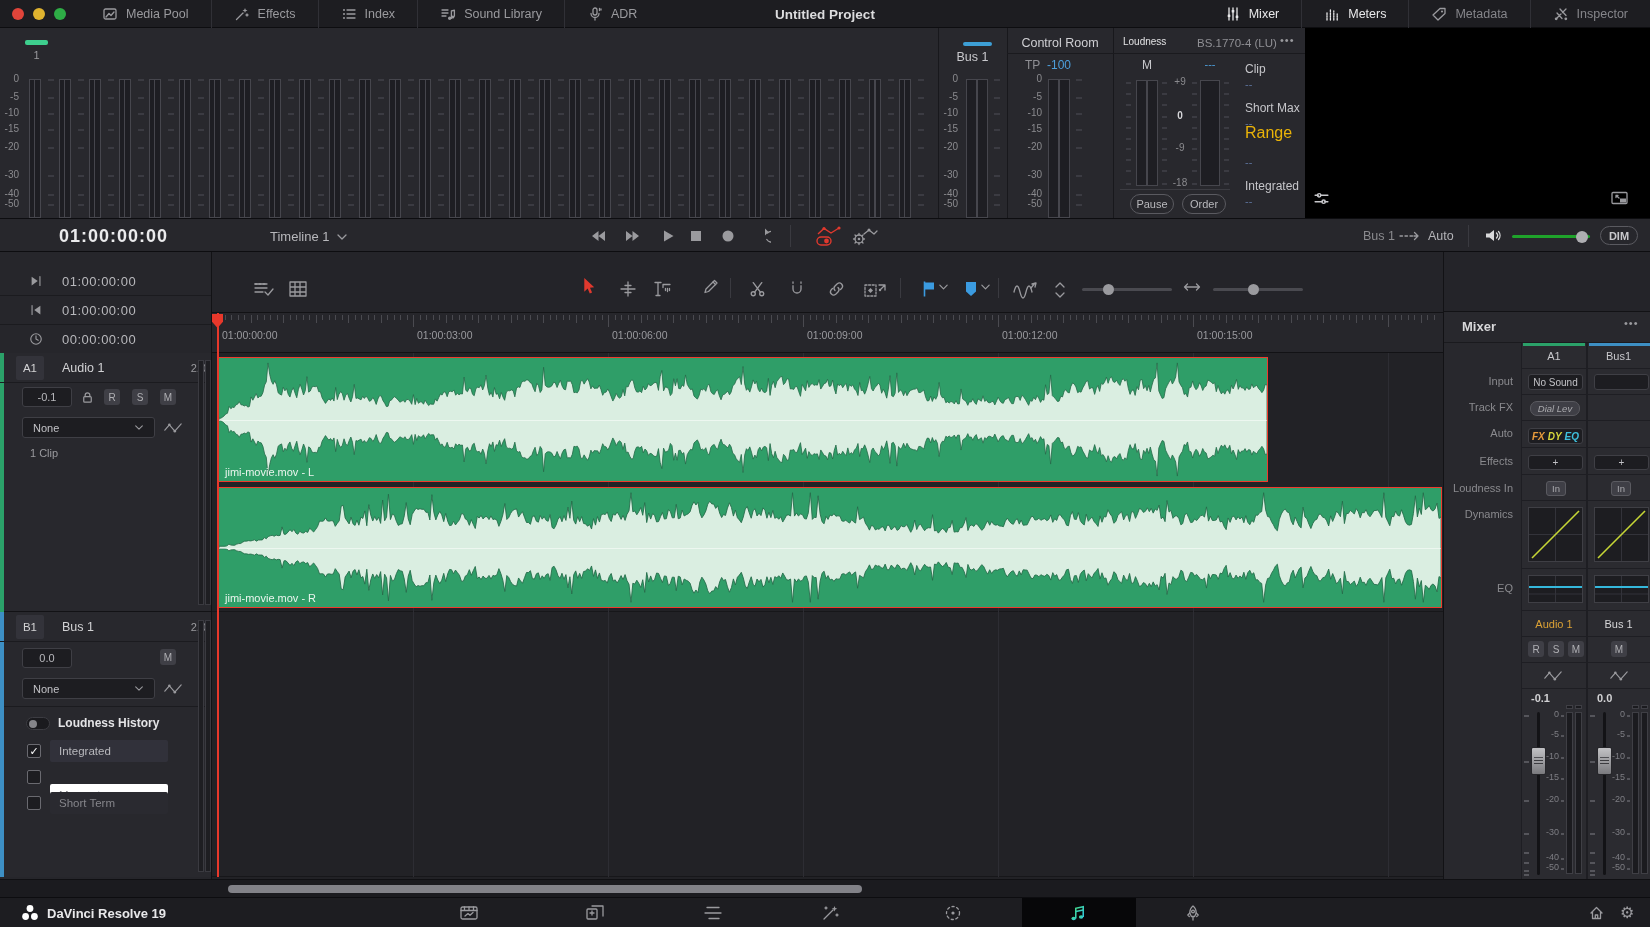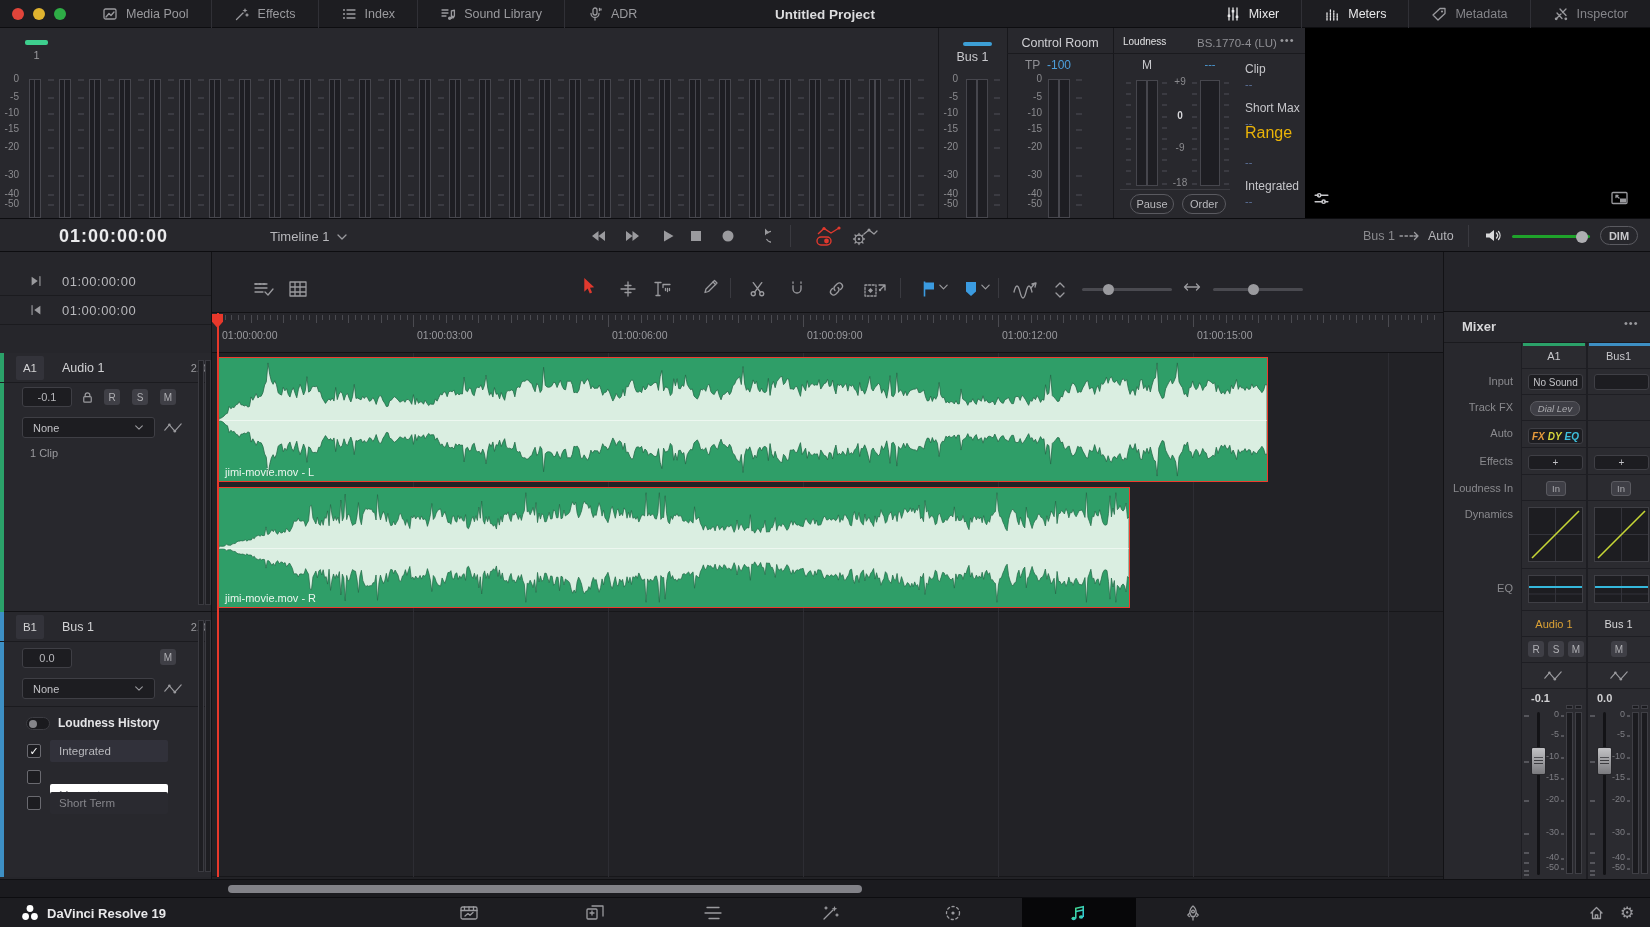--- a/index.html
+++ b/index.html
@@ -641,20 +641,27 @@
         </svg>
       <span class="tcval">01:00:00:00</span>
     </div>
     <div class="tcrow" style="top:44px">
       <svg class="abs" style="left:29px" width="14" height="14" viewBox="0 0 16 16">
           <path class="icf" d="M13 3L6 8l7 5z"></path>
           <path class="ic" stroke-width="2" d="M3.5 3v10"></path>
         </svg>
       <span class="tcval">01:00:00:00</span>
     </div>
+    <div class="tcrow" style="top:73px">
+      <svg class="abs" style="left:29px" width="14" height="14" viewBox="0 0 16 16">
+          <circle class="ic" cx="8" cy="8" r="6"></circle>
+          <path class="ic" d="M8 4.5V8l2.5 1.5"></path>
+        </svg>
+      <span class="tcval">00:00:00:00</span>
+    </div>
 
     <div class="abs" id="hdr-a1" style="left:0;top:101px;width:212px;height:259px;background:#28282d;border-bottom:1px solid #121215">
       <div class="abs" id="strip-a1" style="left: 0px; top: 0px; width: 4px; height: 259px; background: rgb(43, 161, 105);"></div>
       <div class="abs" style="left:0;top:0;width:212px;height:30px;border-bottom:1px solid #1b1b1f">
         <div class="hdrbox" style="left:16px;top:3px;width:28px;height:24px">A1</div>
         <div class="abs nw" style="left:62px;top:8px;font-size:12.5px;color:#d2d2d4">Audio 1</div>
         <div class="abs" style="left:160px;top:9px;width:46px;text-align:right;font-size:11px;color:#9a9a9e">2.0</div>
       </div>
       <div class="valbox" style="left:22px;top:34px;width:50px;height:20px">-0.1</div>
       <svg class="abs" style="left:80px;top:37px" width="15" height="15" viewBox="0 0 16 16">
@@ -1002,21 +1009,21 @@
         <div style="position: absolute; left: 1176px; top: 101px; width: 1px; height: 524px; background: rgb(45, 45, 51);"></div>
       </div>
 
     <div class="clip" id="clip-l" style="left: 6px; top: 105px; width: 1050px; height: 125px; background: rgb(47, 158, 104); border-color: rgb(238, 59, 44);">
       <svg id="wave-l" preserveAspectRatio="none" viewBox="0 0 1050 120" width="100%" height="100%">
           <polygon points="0.0,58.8 1.7,58.8 3.4,57.8 5.1,56.5 6.8,54.6 8.5,53.9 10.2,47.2 11.9,49.5 13.5,48.0 15.2,48.3 16.9,45.7 18.6,45.1 20.3,42.6 22.0,45.6 23.7,45.9 25.4,46.8 27.1,45.9 28.8,47.9 30.5,47.3 32.2,38.0 33.9,41.2 35.6,38.0 37.3,34.7 39.0,39.0 40.6,37.6 42.3,37.2 44.0,33.8 45.7,26.4 47.4,23.2 49.1,4.8 50.8,16.1 52.5,22.7 54.2,25.7 55.9,22.2 57.6,26.1 59.3,34.0 61.0,35.3 62.7,36.2 64.4,28.5 66.0,32.0 67.7,29.9 69.4,35.6 71.1,38.1 72.8,32.0 74.5,29.0 76.2,34.2 77.9,38.8 79.6,30.5 81.3,25.6 83.0,30.4 84.7,36.1 86.4,32.0 88.1,18.2 89.8,33.3 91.5,32.2 93.1,28.3 94.8,27.7 96.5,28.0 98.2,27.4 99.9,32.9 101.6,32.9 103.3,38.8 105.0,41.6 106.7,44.3 108.4,41.9 110.1,39.9 111.8,41.4 113.5,39.0 115.2,42.0 116.9,28.7 118.5,40.6 120.2,35.4 121.9,32.7 123.6,34.9 125.3,41.2 127.0,36.2 128.7,34.5 130.4,39.2 132.1,42.9 133.8,37.7 135.5,25.7 137.2,39.4 138.9,39.0 140.6,40.0 142.3,40.8 144.0,37.3 145.6,39.5 147.3,37.3 149.0,39.1 150.7,42.3 152.4,41.4 154.1,38.6 155.8,41.0 157.5,45.3 159.2,39.9 160.9,36.7 162.6,37.1 164.3,41.6 166.0,44.1 167.7,47.4 169.4,47.1 171.0,41.7 172.7,41.1 174.4,38.9 176.1,37.7 177.8,39.4 179.5,40.9 181.2,43.1 182.9,42.3 184.6,41.3 186.3,43.2 188.0,40.4 189.7,40.6 191.4,42.0 193.1,45.2 194.8,35.7 196.5,45.5 198.1,39.5 199.8,44.2 201.5,42.8 203.2,42.9 204.9,45.1 206.6,41.2 208.3,44.0 210.0,46.4 211.7,44.9 213.4,45.1 215.1,45.1 216.8,39.9 218.5,42.1 220.2,38.5 221.9,35.0 223.5,36.2 225.2,33.0 226.9,33.4 228.6,37.8 230.3,32.8 232.0,32.4 233.7,33.0 235.4,31.2 237.1,36.3 238.8,34.4 240.5,35.9 242.2,34.8 243.9,35.1 245.6,18.6 247.3,31.6 249.0,32.9 250.6,29.3 252.3,29.8 254.0,35.4 255.7,36.8 257.4,29.8 259.1,28.5 260.8,28.9 262.5,26.1 264.2,31.2 265.9,26.9 267.6,16.7 269.3,29.5 271.0,36.4 272.7,33.5 274.4,38.1 276.0,28.8 277.7,35.4 279.4,34.8 281.1,39.8 282.8,33.6 284.5,38.0 286.2,41.3 287.9,33.2 289.6,31.8 291.3,32.0 293.0,31.1 294.7,31.9 296.4,37.9 298.1,29.4 299.8,28.1 301.5,28.7 303.1,23.8 304.8,22.6 306.5,22.7 308.2,21.4 309.9,21.5 311.6,23.9 313.3,24.8 315.0,29.6 316.7,32.9 318.4,24.7 320.1,27.0 321.8,33.7 323.5,31.2 325.2,9.0 326.9,26.6 328.5,28.2 330.2,28.6 331.9,28.2 333.6,27.0 335.3,23.6 337.0,24.3 338.7,28.8 340.4,24.8 342.1,21.7 343.8,27.4 345.5,30.4 347.2,31.0 348.9,22.5 350.6,22.8 352.3,22.4 354.0,26.0 355.6,33.8 357.3,33.5 359.0,34.0 360.7,31.2 362.4,22.5 364.1,21.8 365.8,25.5 367.5,22.7 369.2,20.2 370.9,23.3 372.6,30.1 374.3,27.2 376.0,29.7 377.7,29.4 379.4,29.4 381.0,26.4 382.7,30.7 384.4,36.4 386.1,33.6 387.8,33.3 389.5,30.2 391.2,33.2 392.9,37.8 394.6,42.0 396.3,39.0 398.0,34.5 399.7,37.8 401.4,39.2 403.1,37.6 404.8,30.8 406.5,37.0 408.1,27.6 409.8,28.3 411.5,24.2 413.2,21.5 414.9,21.8 416.6,29.1 418.3,33.0 420.0,33.3 421.7,32.1 423.4,33.8 425.1,27.5 426.8,31.2 428.5,29.4 430.2,25.0 431.9,27.0 433.5,26.6 435.2,24.8 436.9,23.8 438.6,24.3 440.3,31.6 442.0,18.2 443.7,12.1 445.4,32.1 447.1,28.2 448.8,28.7 450.5,30.1 452.2,36.7 453.9,34.5 455.6,20.2 457.3,27.2 459.0,20.2 460.6,29.8 462.3,30.0 464.0,26.3 465.7,27.7 467.4,16.5 469.1,25.7 470.8,28.6 472.5,30.9 474.2,30.2 475.9,37.0 477.6,38.8 479.3,40.1 481.0,36.7 482.7,30.3 484.4,31.2 486.0,29.8 487.7,32.5 489.4,27.1 491.1,25.5 492.8,32.8 494.5,34.9 496.2,35.6 497.9,32.2 499.6,31.0 501.3,36.8 503.0,40.8 504.7,35.9 506.4,35.4 508.1,33.8 509.8,32.4 511.5,35.9 513.1,33.3 514.8,27.0 516.5,25.6 518.2,21.7 519.9,19.7 521.6,18.3 523.3,25.9 525.0,8.3 526.7,25.3 528.4,31.5 530.1,29.7 531.8,33.3 533.5,28.1 535.2,21.4 536.9,25.3 538.5,22.7 540.2,30.5 541.9,33.0 543.6,29.4 545.3,33.0 547.0,33.8 548.7,32.4 550.4,19.9 552.1,36.5 553.8,26.6 555.5,22.7 557.2,29.0 558.9,23.0 560.6,20.8 562.3,18.5 564.0,17.9 565.6,26.0 567.3,24.2 569.0,20.2 570.7,20.6 572.4,30.2 574.1,30.0 575.8,30.7 577.5,27.9 579.2,27.9 580.9,32.9 582.6,37.4 584.3,25.8 586.0,28.8 587.7,32.0 589.4,22.1 591.0,28.7 592.7,25.9 594.4,24.9 596.1,26.7 597.8,26.1 599.5,26.5 601.2,21.1 602.9,30.3 604.6,27.7 606.3,25.0 608.0,24.4 609.7,20.7 611.4,27.7 613.1,27.2 614.8,21.5 616.5,30.1 618.1,35.1 619.8,25.3 621.5,27.1 623.2,25.4 624.9,29.0 626.6,26.6 628.3,24.7 630.0,32.3 631.7,25.9 633.4,27.7 635.1,26.2 636.8,30.5 638.5,31.9 640.2,36.6 641.9,23.8 643.5,31.8 645.2,31.4 646.9,35.3 648.6,31.2 650.3,25.2 652.0,17.9 653.7,29.9 655.4,32.2 657.1,28.8 658.8,27.3 660.5,24.5 662.2,26.3 663.9,34.4 665.6,30.5 667.3,33.8 669.0,39.2 670.6,30.5 672.3,17.2 674.0,36.9 675.7,37.7 677.4,34.4 679.1,14.5 680.8,33.6 682.5,31.1 684.2,32.5 685.9,36.8 687.6,32.4 689.3,36.8 691.0,33.8 692.7,31.6 694.4,31.0 696.0,30.4 697.7,30.3 699.4,29.1 701.1,33.7 702.8,33.7 704.5,32.5 706.2,31.2 707.9,37.9 709.6,41.9 711.3,41.6 713.0,37.1 714.7,42.4 716.4,38.0 718.1,40.3 719.8,36.8 721.5,23.8 723.1,35.9 724.8,38.8 726.5,38.5 728.2,43.6 729.9,42.6 731.6,43.9 733.3,42.4 735.0,43.0 736.7,44.8 738.4,41.5 740.1,44.8 741.8,44.7 743.5,30.2 745.2,40.1 746.9,41.3 748.5,42.4 750.2,46.2 751.9,42.6 753.6,43.0 755.3,39.7 757.0,43.5 758.7,45.3 760.4,39.9 762.1,41.0 763.8,42.2 765.5,36.9 767.2,42.4 768.9,40.9 770.6,43.4 772.3,43.7 774.0,42.8 775.6,42.1 777.3,45.8 779.0,41.9 780.7,38.2 782.4,41.6 784.1,43.7 785.8,44.2 787.5,40.5 789.2,40.0 790.9,38.3 792.6,42.0 794.3,44.6 796.0,44.5 797.7,38.0 799.4,37.5 801.0,37.6 802.7,41.4 804.4,36.4 806.1,37.7 807.8,40.2 809.5,43.2 811.2,46.2 812.9,41.3 814.6,42.3 816.3,38.3 818.0,40.7 819.7,36.6 821.4,39.4 823.1,43.3 824.8,40.4 826.5,41.2 828.1,26.1 829.8,35.7 831.5,34.5 833.2,16.5 834.9,36.7 836.6,38.4 838.3,39.9 840.0,42.4 841.7,42.1 843.4,37.3 845.1,38.0 846.8,32.2 848.5,30.9 850.2,33.5 851.9,34.1 853.5,27.7 855.2,24.3 856.9,25.4 858.6,28.2 860.3,33.8 862.0,32.8 863.7,33.3 865.4,29.2 867.1,26.3 868.8,22.9 870.5,22.2 872.2,30.3 873.9,29.0 875.6,29.2 877.3,35.5 879.0,29.7 880.6,26.7 882.3,32.6 884.0,24.5 885.7,25.8 887.4,23.1 889.1,18.7 890.8,24.7 892.5,19.8 894.2,18.3 895.9,23.1 897.6,23.8 899.3,21.6 901.0,24.9 902.7,26.8 904.4,21.8 906.0,20.1 907.7,22.7 909.4,21.0 911.1,29.8 912.8,35.5 914.5,31.6 916.2,31.1 917.9,36.5 919.6,27.9 921.3,31.0 923.0,21.6 924.7,20.9 926.4,29.9 928.1,26.9 929.8,31.9 931.5,26.8 933.1,33.2 934.8,26.4 936.5,20.7 938.2,19.4 939.9,4.8 941.6,32.1 943.3,36.0 945.0,39.5 946.7,38.7 948.4,30.1 950.1,26.7 951.8,23.5 953.5,20.8 955.2,25.4 956.9,22.5 958.5,18.5 960.2,4.8 961.9,23.4 963.6,26.5 965.3,29.0 967.0,35.6 968.7,34.6 970.4,38.1 972.1,28.9 973.8,28.5 975.5,22.4 977.2,28.0 978.9,30.9 980.6,29.0 982.3,24.1 984.0,27.1 985.6,31.7 987.3,28.3 989.0,27.4 990.7,21.5 992.4,22.4 994.1,23.5 995.8,25.2 997.5,24.0 999.2,32.9 1000.9,26.8 1002.6,31.6 1004.3,35.0 1006.0,32.7 1007.7,35.3 1009.4,31.7 1011.0,31.1 1012.7,34.8 1014.4,26.6 1016.1,30.2 1017.8,26.1 1019.5,20.9 1021.2,30.6 1022.9,26.8 1024.6,29.3 1026.3,29.1 1028.0,31.6 1029.7,28.2 1031.4,30.6 1033.1,30.3 1034.8,25.3 1036.5,29.1 1038.1,27.5 1039.8,26.6 1041.5,29.8 1043.2,31.5 1044.9,33.8 1046.6,31.5 1048.3,25.8 1050.0,26.4 1050.0,93.6 1048.3,94.2 1046.6,88.5 1044.9,86.2 1043.2,88.5 1041.5,90.2 1039.8,93.4 1038.1,92.5 1036.5,90.9 1034.8,94.7 1033.1,89.7 1031.4,89.4 1029.7,91.8 1028.0,88.4 1026.3,90.9 1024.6,90.7 1022.9,93.2 1021.2,89.4 1019.5,99.1 1017.8,93.9 1016.1,89.8 1014.4,93.4 1012.7,85.2 1011.0,88.9 1009.4,88.3 1007.7,84.7 1006.0,87.3 1004.3,85.0 1002.6,88.4 1000.9,93.2 999.2,87.1 997.5,96.0 995.8,94.8 994.1,96.5 992.4,97.6 990.7,98.5 989.0,92.6 987.3,91.7 985.6,88.3 984.0,92.9 982.3,95.9 980.6,91.0 978.9,89.1 977.2,92.0 975.5,97.6 973.8,91.5 972.1,91.1 970.4,81.9 968.7,85.4 967.0,84.4 965.3,91.0 963.6,93.5 961.9,96.6 960.2,115.2 958.5,101.5 956.9,97.5 955.2,94.6 953.5,99.2 951.8,96.5 950.1,93.3 948.4,89.9 946.7,81.3 945.0,80.5 943.3,84.0 941.6,87.9 939.9,115.2 938.2,100.6 936.5,99.3 934.8,93.6 933.1,86.8 931.5,93.2 929.8,88.1 928.1,93.1 926.4,90.1 924.7,99.1 923.0,98.4 921.3,89.0 919.6,92.1 917.9,83.5 916.2,88.9 914.5,88.4 912.8,84.5 911.1,90.2 909.4,99.0 907.7,97.3 906.0,99.9 904.4,98.2 902.7,93.2 901.0,95.1 899.3,98.4 897.6,96.2 895.9,96.9 894.2,101.7 892.5,100.2 890.8,95.3 889.1,101.3 887.4,96.9 885.7,94.2 884.0,95.5 882.3,87.4 880.6,93.3 879.0,90.3 877.3,84.5 875.6,90.8 873.9,91.0 872.2,89.7 870.5,97.8 868.8,97.1 867.1,93.7 865.4,90.8 863.7,86.7 862.0,87.2 860.3,86.2 858.6,91.8 856.9,94.6 855.2,95.7 853.5,92.3 851.9,85.9 850.2,86.5 848.5,89.1 846.8,87.8 845.1,82.0 843.4,82.7 841.7,77.9 840.0,77.6 838.3,80.1 836.6,81.6 834.9,83.3 833.2,103.5 831.5,85.5 829.8,84.3 828.1,93.9 826.5,78.8 824.8,79.6 823.1,76.7 821.4,80.6 819.7,83.4 818.0,79.3 816.3,81.7 814.6,77.7 812.9,78.7 811.2,73.8 809.5,76.8 807.8,79.8 806.1,82.3 804.4,83.6 802.7,78.6 801.0,82.4 799.4,82.5 797.7,82.0 796.0,75.5 794.3,75.4 792.6,78.0 790.9,81.7 789.2,80.0 787.5,79.5 785.8,75.8 784.1,76.3 782.4,78.4 780.7,81.8 779.0,78.1 777.3,74.2 775.6,77.9 774.0,77.2 772.3,76.3 770.6,76.6 768.9,79.1 767.2,77.6 765.5,83.1 763.8,77.8 762.1,79.0 760.4,80.1 758.7,74.7 757.0,76.5 755.3,80.3 753.6,77.0 751.9,77.4 750.2,73.8 748.5,77.6 746.9,78.7 745.2,79.9 743.5,89.8 741.8,75.3 740.1,75.2 738.4,78.5 736.7,75.2 735.0,77.0 733.3,77.6 731.6,76.1 729.9,77.4 728.2,76.4 726.5,81.5 724.8,81.2 723.1,84.1 721.5,96.2 719.8,83.2 718.1,79.7 716.4,82.0 714.7,77.6 713.0,82.9 711.3,78.4 709.6,78.1 707.9,82.1 706.2,88.8 704.5,87.5 702.8,86.3 701.1,86.3 699.4,90.9 697.7,89.7 696.0,89.6 694.4,89.0 692.7,88.4 691.0,86.2 689.3,83.2 687.6,87.6 685.9,83.2 684.2,87.5 682.5,88.9 680.8,86.4 679.1,105.5 677.4,85.6 675.7,82.3 674.0,83.1 672.3,102.8 670.6,89.5 669.0,80.8 667.3,86.2 665.6,89.5 663.9,85.6 662.2,93.7 660.5,95.5 658.8,92.7 657.1,91.2 655.4,87.8 653.7,90.1 652.0,102.1 650.3,94.8 648.6,88.8 646.9,84.7 645.2,88.6 643.5,88.2 641.9,96.2 640.2,83.4 638.5,88.1 636.8,89.5 635.1,93.8 633.4,92.3 631.7,94.1 630.0,87.7 628.3,95.3 626.6,93.4 624.9,91.0 623.2,94.6 621.5,92.9 619.8,94.7 618.1,84.9 616.5,89.9 614.8,98.5 613.1,92.8 611.4,92.3 609.7,99.3 608.0,95.6 606.3,95.0 604.6,92.3 602.9,89.7 601.2,98.9 599.5,93.5 597.8,93.9 596.1,93.3 594.4,95.1 592.7,94.1 591.0,91.3 589.4,97.9 587.7,88.0 586.0,91.2 584.3,94.2 582.6,82.6 580.9,87.1 579.2,92.1 577.5,92.1 575.8,89.3 574.1,90.0 572.4,89.8 570.7,99.4 569.0,99.8 567.3,95.8 565.6,94.0 564.0,102.1 562.3,101.5 560.6,99.2 558.9,97.0 557.2,91.0 555.5,97.3 553.8,93.4 552.1,83.5 550.4,100.1 548.7,87.6 547.0,86.2 545.3,87.0 543.6,90.6 541.9,87.0 540.2,89.5 538.5,97.3 536.9,94.7 535.2,98.6 533.5,91.9 531.8,86.7 530.1,90.3 528.4,88.5 526.7,94.7 525.0,111.7 523.3,94.1 521.6,101.7 519.9,100.3 518.2,98.3 516.5,94.4 514.8,93.0 513.1,86.7 511.5,84.1 509.8,87.6 508.1,86.2 506.4,84.6 504.7,84.1 503.0,79.2 501.3,83.2 499.6,89.0 497.9,87.8 496.2,84.4 494.5,85.1 492.8,87.2 491.1,94.5 489.4,92.9 487.7,87.5 486.0,90.2 484.4,88.8 482.7,89.7 481.0,83.3 479.3,79.9 477.6,81.2 475.9,83.0 474.2,89.8 472.5,89.1 470.8,91.4 469.1,94.3 467.4,103.5 465.7,92.3 464.0,93.7 462.3,90.0 460.6,90.2 459.0,99.8 457.3,92.8 455.6,99.8 453.9,85.5 452.2,83.3 450.5,89.9 448.8,91.3 447.1,91.8 445.4,87.9 443.7,107.9 442.0,101.8 440.3,88.4 438.6,95.7 436.9,96.2 435.2,95.2 433.5,93.4 431.9,93.0 430.2,95.0 428.5,90.6 426.8,88.8 425.1,92.5 423.4,86.2 421.7,87.9 420.0,86.7 418.3,87.0 416.6,90.9 414.9,98.2 413.2,98.5 411.5,95.8 409.8,91.7 408.1,92.4 406.5,83.0 404.8,89.2 403.1,82.4 401.4,80.8 399.7,82.2 398.0,85.5 396.3,81.0 394.6,78.0 392.9,82.2 391.2,86.8 389.5,89.8 387.8,86.7 386.1,86.4 384.4,83.6 382.7,89.3 381.0,93.6 379.4,90.6 377.7,90.6 376.0,90.3 374.3,92.8 372.6,89.9 370.9,96.7 369.2,99.8 367.5,97.3 365.8,94.5 364.1,98.2 362.4,97.5 360.7,88.8 359.0,86.0 357.3,86.5 355.6,86.2 354.0,94.0 352.3,97.6 350.6,97.2 348.9,97.5 347.2,89.0 345.5,89.6 343.8,92.6 342.1,98.3 340.4,95.2 338.7,91.2 337.0,95.7 335.3,96.4 333.6,93.0 331.9,91.8 330.2,91.4 328.5,91.8 326.9,93.4 325.2,111.0 323.5,88.8 321.8,86.3 320.1,93.0 318.4,95.3 316.7,87.1 315.0,90.4 313.3,95.2 311.6,96.1 309.9,98.5 308.2,98.6 306.5,97.3 304.8,97.4 303.1,96.2 301.5,91.3 299.8,91.9 298.1,90.6 296.4,82.1 294.7,88.1 293.0,88.9 291.3,88.0 289.6,88.2 287.9,86.8 286.2,78.7 284.5,82.0 282.8,86.4 281.1,80.2 279.4,85.2 277.7,84.6 276.0,91.2 274.4,81.9 272.7,86.5 271.0,83.6 269.3,90.5 267.6,103.3 265.9,93.1 264.2,88.8 262.5,93.9 260.8,91.1 259.1,91.5 257.4,90.2 255.7,83.2 254.0,84.6 252.3,90.2 250.6,90.7 249.0,87.1 247.3,88.4 245.6,101.4 243.9,84.9 242.2,85.2 240.5,84.1 238.8,85.6 237.1,83.7 235.4,88.8 233.7,87.0 232.0,87.6 230.3,87.2 228.6,82.2 226.9,86.6 225.2,87.0 223.5,83.8 221.9,85.0 220.2,81.5 218.5,77.9 216.8,80.1 215.1,74.9 213.4,74.9 211.7,75.1 210.0,73.6 208.3,76.0 206.6,78.8 204.9,74.9 203.2,77.1 201.5,77.2 199.8,75.8 198.1,80.5 196.5,74.5 194.8,84.3 193.1,74.8 191.4,78.0 189.7,79.4 188.0,79.6 186.3,76.8 184.6,78.7 182.9,77.7 181.2,76.9 179.5,79.1 177.8,80.6 176.1,82.3 174.4,81.1 172.7,78.9 171.0,78.3 169.4,72.9 167.7,72.6 166.0,75.9 164.3,78.4 162.6,82.9 160.9,83.3 159.2,80.1 157.5,74.7 155.8,79.0 154.1,81.4 152.4,78.6 150.7,77.7 149.0,80.9 147.3,82.7 145.6,80.5 144.0,82.7 142.3,79.2 140.6,80.0 138.9,81.0 137.2,80.6 135.5,94.3 133.8,82.3 132.1,77.1 130.4,80.8 128.7,85.5 127.0,83.8 125.3,78.8 123.6,85.1 121.9,87.3 120.2,84.6 118.5,79.4 116.9,91.3 115.2,78.0 113.5,81.0 111.8,78.6 110.1,80.1 108.4,78.1 106.7,75.7 105.0,78.4 103.3,81.2 101.6,87.1 99.9,87.1 98.2,92.6 96.5,92.0 94.8,92.3 93.1,91.7 91.5,87.8 89.8,86.7 88.1,101.8 86.4,88.0 84.7,83.9 83.0,89.6 81.3,94.4 79.6,89.5 77.9,81.2 76.2,85.8 74.5,91.0 72.8,88.0 71.1,81.9 69.4,84.4 67.7,90.1 66.0,88.0 64.4,91.5 62.7,83.8 61.0,84.7 59.3,86.0 57.6,93.9 55.9,97.8 54.2,94.3 52.5,97.3 50.8,103.9 49.1,115.2 47.4,96.8 45.7,93.6 44.0,86.2 42.3,82.8 40.6,82.4 39.0,81.0 37.3,85.3 35.6,82.0 33.9,78.8 32.2,82.0 30.5,72.7 28.8,72.1 27.1,74.1 25.4,73.2 23.7,74.1 22.0,74.4 20.3,77.4 18.6,74.9 16.9,74.3 15.2,71.7 13.5,72.0 11.9,70.5 10.2,72.8 8.5,66.1 6.8,65.4 5.1,63.5 3.4,62.2 1.7,61.2 0.0,61.2" fill="#daeee1" stroke="#256b49" stroke-width="0.8"></polygon>
         </svg>
       <div class="centerline"></div>
       <div class="cliplabel">jimi-movie.mov - L</div>
     </div>
-    <div class="clip" id="clip-r" style="left: 6px; top: 235px; width: 912px; height: 121px; background: rgb(47, 158, 104); border-color: rgb(238, 59, 44);">
+    <div class="clip" id="clip-r" style="left: 6px; top: 235px; width: 1224px; height: 121px; background: rgb(47, 158, 104); border-color: rgb(238, 59, 44);">
       <svg id="wave-r" preserveAspectRatio="none" viewBox="0 0 1050 116" width="100%" height="100%">
           <polygon points="0.0,56.8 1.7,56.8 3.4,56.8 5.1,56.8 6.8,56.4 8.5,54.7 10.2,55.6 11.9,55.8 13.5,55.8 15.2,54.7 16.9,54.2 18.6,54.1 20.3,52.8 22.0,51.8 23.7,51.8 25.4,51.3 27.1,51.6 28.8,51.2 30.5,50.5 32.2,51.8 33.9,50.7 35.6,50.7 37.3,50.6 39.0,48.3 40.6,49.5 42.3,47.3 44.0,46.6 45.7,46.1 47.4,47.0 49.1,45.9 50.8,46.5 52.5,46.2 54.2,37.9 55.9,45.1 57.6,45.0 59.3,42.9 61.0,40.6 62.7,42.6 64.4,40.3 66.0,43.8 67.7,45.1 69.4,42.2 71.1,43.6 72.8,43.9 74.5,42.3 76.2,43.3 77.9,39.2 79.6,41.0 81.3,42.9 83.0,40.4 84.7,37.6 86.4,32.2 88.1,32.5 89.8,32.2 91.5,29.2 93.1,32.1 94.8,32.3 96.5,31.9 98.2,32.2 99.9,37.4 101.6,34.5 103.3,32.0 105.0,17.8 106.7,16.8 108.4,29.3 110.1,32.1 111.8,35.0 113.5,28.4 115.2,35.0 116.9,36.5 118.5,31.2 120.2,36.3 121.9,28.4 123.6,29.7 125.3,22.3 127.0,36.8 128.7,16.2 130.4,26.4 132.1,32.2 133.8,27.8 135.5,31.6 137.2,28.5 138.9,34.5 140.6,11.7 142.3,32.0 144.0,28.3 145.6,6.0 147.3,30.8 149.0,25.4 150.7,26.6 152.4,32.5 154.1,36.5 155.8,35.3 157.5,34.8 159.2,27.2 160.9,14.2 162.6,30.1 164.3,35.8 166.0,25.7 167.7,22.4 169.4,19.7 171.0,20.9 172.7,20.2 174.4,20.8 176.1,20.7 177.8,23.7 179.5,23.7 181.2,31.2 182.9,6.5 184.6,23.8 186.3,31.1 188.0,26.2 189.7,22.8 191.4,26.1 193.1,32.8 194.8,24.7 196.5,32.3 198.1,36.6 199.8,36.3 201.5,32.4 203.2,36.0 204.9,33.5 206.6,30.9 208.3,25.1 210.0,25.2 211.7,30.2 213.4,31.4 215.1,36.4 216.8,30.9 218.5,35.4 220.2,39.5 221.9,27.7 223.5,29.3 225.2,26.7 226.9,30.2 228.6,28.0 230.3,27.9 232.0,30.8 233.7,27.2 235.4,30.8 237.1,30.2 238.8,31.4 240.5,37.4 242.2,32.6 243.9,26.1 245.6,15.1 247.3,30.7 249.0,28.7 250.6,24.7 252.3,21.9 254.0,20.9 255.7,20.4 257.4,28.3 259.1,25.4 260.8,23.1 262.5,28.5 264.2,33.6 265.9,33.6 267.6,35.4 269.3,27.7 271.0,27.2 272.7,32.3 274.4,33.3 276.0,26.8 277.7,30.4 279.4,27.8 281.1,31.5 282.8,32.5 284.5,25.9 286.2,38.5 287.9,39.7 289.6,36.1 291.3,30.5 293.0,27.8 294.7,32.9 296.4,26.9 298.1,31.6 299.8,18.7 301.5,29.5 303.1,12.7 304.8,31.5 306.5,35.2 308.2,27.9 309.9,32.8 311.6,27.8 313.3,34.6 315.0,35.0 316.7,37.3 318.4,35.6 320.1,40.0 321.8,29.8 323.5,36.2 325.2,27.8 326.9,33.2 328.5,26.0 330.2,25.4 331.9,25.9 333.6,23.3 335.3,29.6 337.0,32.7 338.7,25.3 340.4,26.5 342.1,23.4 343.8,26.5 345.5,30.6 347.2,26.6 348.9,31.6 350.6,25.6 352.3,22.2 354.0,4.6 355.6,23.2 357.3,22.4 359.0,26.1 360.7,23.1 362.4,19.0 364.1,26.6 365.8,14.2 367.5,33.7 369.2,24.4 370.9,30.3 372.6,24.9 374.3,26.7 376.0,33.1 377.7,32.7 379.4,27.9 381.0,23.8 382.7,30.3 384.4,29.9 386.1,21.2 387.8,22.8 389.5,29.1 391.2,29.0 392.9,15.9 394.6,30.0 396.3,29.3 398.0,21.5 399.7,27.3 401.4,26.1 403.1,25.2 404.8,23.1 406.5,16.8 408.1,13.4 409.8,16.6 411.5,13.9 413.2,24.4 414.9,29.1 416.6,26.4 418.3,22.4 420.0,15.7 421.7,12.9 423.4,15.5 425.1,15.7 426.8,19.9 428.5,17.3 430.2,24.5 431.9,28.8 433.5,25.8 435.2,26.8 436.9,19.6 438.6,14.4 440.3,19.0 442.0,27.4 443.7,21.5 445.4,28.9 447.1,31.1 448.8,33.8 450.5,28.3 452.2,20.5 453.9,18.0 455.6,24.2 457.3,29.5 459.0,22.0 460.6,20.3 462.3,27.3 464.0,24.5 465.7,26.9 467.4,19.4 469.1,21.7 470.8,29.5 472.5,23.6 474.2,28.9 475.9,21.9 477.6,29.6 479.3,28.4 481.0,30.5 482.7,28.0 484.4,33.2 486.0,30.1 487.7,26.5 489.4,26.2 491.1,27.3 492.8,4.6 494.5,27.4 496.2,24.3 497.9,27.3 499.6,25.4 501.3,25.9 503.0,29.8 504.7,30.3 506.4,24.2 508.1,4.6 509.8,30.6 511.5,28.6 513.1,28.8 514.8,7.6 516.5,25.1 518.2,33.0 519.9,34.9 521.6,27.7 523.3,30.6 525.0,26.3 526.7,27.2 528.4,25.0 530.1,27.5 531.8,27.1 533.5,27.4 535.2,32.1 536.9,32.5 538.5,31.4 540.2,33.0 541.9,34.2 543.6,30.8 545.3,33.0 547.0,34.2 548.7,18.3 550.4,30.8 552.1,29.7 553.8,28.3 555.5,34.5 557.2,37.2 558.9,41.1 560.6,36.5 562.3,37.3 564.0,40.9 565.6,39.8 567.3,40.2 569.0,38.2 570.7,37.7 572.4,41.8 574.1,36.4 575.8,36.3 577.5,40.7 579.2,39.3 580.9,37.2 582.6,41.3 584.3,40.2 586.0,36.6 587.7,37.8 589.4,37.6 591.0,35.6 592.7,39.4 594.4,43.2 596.1,39.5 597.8,31.2 599.5,40.5 601.2,36.4 602.9,35.3 604.6,38.8 606.3,41.6 608.0,39.4 609.7,38.7 611.4,39.0 613.1,26.0 614.8,41.8 616.5,41.3 618.1,44.0 619.8,41.6 621.5,39.4 623.2,40.6 624.9,43.4 626.6,38.7 628.3,38.3 630.0,31.6 631.7,43.0 633.4,42.6 635.1,42.8 636.8,38.6 638.5,38.6 640.2,34.7 641.9,28.8 643.5,41.5 645.2,36.8 646.9,36.0 648.6,37.5 650.3,34.7 652.0,36.0 653.7,38.8 655.4,41.3 657.1,39.5 658.8,35.2 660.5,32.0 662.2,36.3 663.9,32.6 665.6,35.4 667.3,36.2 669.0,35.8 670.6,37.0 672.3,37.2 674.0,37.7 675.7,32.2 677.4,29.4 679.1,32.4 680.8,34.5 682.5,35.4 684.2,31.8 685.9,29.8 687.6,35.2 689.3,31.2 691.0,36.3 692.7,36.1 694.4,35.9 696.0,32.2 697.7,28.2 699.4,27.7 701.1,31.2 702.8,31.0 704.5,29.5 706.2,31.5 707.9,30.4 709.6,29.9 711.3,31.9 713.0,30.6 714.7,26.2 716.4,33.5 718.1,29.9 719.8,31.6 721.5,26.1 723.1,26.4 724.8,29.2 726.5,31.2 728.2,36.2 729.9,36.8 731.6,26.9 733.3,22.9 735.0,30.4 736.7,30.6 738.4,23.9 740.1,31.9 741.8,34.6 743.5,36.0 745.2,25.5 746.9,32.5 748.5,30.3 750.2,28.3 751.9,32.8 753.6,34.6 755.3,37.5 757.0,27.2 758.7,33.4 760.4,27.8 762.1,28.3 763.8,21.2 765.5,25.0 767.2,27.6 768.9,34.4 770.6,32.6 772.3,26.9 774.0,24.7 775.6,23.1 777.3,31.1 779.0,26.9 780.7,25.9 782.4,32.7 784.1,23.0 785.8,23.4 787.5,29.6 789.2,25.2 790.9,19.9 792.6,20.9 794.3,23.8 796.0,22.7 797.7,19.3 799.4,23.1 801.0,19.7 802.7,24.5 804.4,20.5 806.1,21.8 807.8,16.6 809.5,29.9 811.2,28.2 812.9,32.8 814.6,12.2 816.3,23.5 818.0,21.8 819.7,29.6 821.4,27.3 823.1,27.1 824.8,29.7 826.5,35.9 828.1,34.6 829.8,26.2 831.5,24.7 833.2,28.9 834.9,33.7 836.6,33.3 838.3,30.2 840.0,31.8 841.7,29.5 843.4,26.9 845.1,26.6 846.8,28.3 848.5,18.4 850.2,32.3 851.9,27.5 853.5,31.6 855.2,31.7 856.9,31.1 858.6,26.9 860.3,33.1 862.0,32.4 863.7,37.6 865.4,40.6 867.1,29.2 868.8,33.5 870.5,28.1 872.2,27.4 873.9,31.1 875.6,27.9 877.3,30.3 879.0,28.3 880.6,33.9 882.3,27.0 884.0,33.4 885.7,35.8 887.4,31.6 889.1,33.4 890.8,26.4 892.5,26.6 894.2,24.0 895.9,23.0 897.6,4.6 899.3,21.3 901.0,27.8 902.7,28.3 904.4,32.9 906.0,35.8 907.7,39.8 909.4,41.7 911.1,30.5 912.8,25.3 914.5,22.0 916.2,20.5 917.9,23.5 919.6,24.2 921.3,32.2 923.0,35.9 924.7,28.3 926.4,32.6 928.1,37.0 929.8,38.9 931.5,18.7 933.1,28.3 934.8,30.0 936.5,35.2 938.2,39.5 939.9,34.5 941.6,31.4 943.3,30.5 945.0,25.6 946.7,25.6 948.4,28.5 950.1,29.0 951.8,32.0 953.5,37.0 955.2,27.1 956.9,32.6 958.5,28.2 960.2,22.5 961.9,24.8 963.6,28.0 965.3,12.8 967.0,34.7 968.7,24.9 970.4,24.8 972.1,21.8 973.8,23.5 975.5,25.3 977.2,20.1 978.9,23.1 980.6,29.1 982.3,23.8 984.0,24.2 985.6,21.0 987.3,25.9 989.0,28.0 990.7,25.2 992.4,22.1 994.1,21.9 995.8,21.4 997.5,24.8 999.2,28.7 1000.9,4.6 1002.6,28.5 1004.3,32.6 1006.0,36.8 1007.7,27.6 1009.4,28.0 1011.0,22.5 1012.7,26.5 1014.4,27.4 1016.1,21.2 1017.8,26.7 1019.5,32.9 1021.2,35.7 1022.9,36.2 1024.6,35.5 1026.3,24.9 1028.0,7.6 1029.7,28.2 1031.4,19.5 1033.1,25.8 1034.8,4.6 1036.5,21.1 1038.1,19.8 1039.8,17.0 1041.5,21.1 1043.2,22.5 1044.9,20.4 1046.6,14.7 1048.3,29.7 1050.0,28.2 1050.0,87.8 1048.3,86.3 1046.6,101.3 1044.9,95.6 1043.2,93.5 1041.5,94.9 1039.8,99.0 1038.1,96.2 1036.5,94.9 1034.8,111.4 1033.1,90.2 1031.4,96.5 1029.7,87.8 1028.0,108.4 1026.3,91.1 1024.6,80.5 1022.9,79.8 1021.2,80.3 1019.5,83.1 1017.8,89.3 1016.1,94.8 1014.4,88.6 1012.7,89.5 1011.0,93.5 1009.4,88.0 1007.7,88.4 1006.0,79.2 1004.3,83.4 1002.6,87.5 1000.9,111.4 999.2,87.3 997.5,91.2 995.8,94.6 994.1,94.1 992.4,93.9 990.7,90.8 989.0,88.0 987.3,90.1 985.6,95.0 984.0,91.8 982.3,92.2 980.6,86.9 978.9,92.9 977.2,95.9 975.5,90.7 973.8,92.5 972.1,94.2 970.4,91.2 968.7,91.1 967.0,81.3 965.3,103.2 963.6,88.0 961.9,91.2 960.2,93.5 958.5,87.8 956.9,83.4 955.2,88.9 953.5,79.0 951.8,84.0 950.1,87.0 948.4,87.5 946.7,90.4 945.0,90.4 943.3,85.5 941.6,84.6 939.9,81.5 938.2,76.5 936.5,80.8 934.8,86.0 933.1,87.7 931.5,97.3 929.8,77.1 928.1,79.0 926.4,83.4 924.7,87.7 923.0,80.1 921.3,83.8 919.6,91.8 917.9,92.5 916.2,95.5 914.5,94.0 912.8,90.7 911.1,85.5 909.4,74.3 907.7,76.2 906.0,80.2 904.4,83.1 902.7,87.7 901.0,88.2 899.3,94.7 897.6,111.4 895.9,93.0 894.2,92.0 892.5,89.4 890.8,89.6 889.1,82.6 887.4,84.4 885.7,80.2 884.0,82.6 882.3,89.0 880.6,82.1 879.0,87.7 877.3,85.7 875.6,88.1 873.9,84.9 872.2,88.6 870.5,87.9 868.8,82.5 867.1,86.8 865.4,75.4 863.7,78.4 862.0,83.6 860.3,82.9 858.6,89.1 856.9,84.9 855.2,84.3 853.5,84.4 851.9,88.5 850.2,83.7 848.5,97.6 846.8,87.7 845.1,89.4 843.4,89.1 841.7,86.5 840.0,84.2 838.3,85.8 836.6,82.7 834.9,82.3 833.2,87.1 831.5,91.3 829.8,89.8 828.1,81.4 826.5,80.1 824.8,86.3 823.1,88.9 821.4,88.7 819.7,86.4 818.0,94.2 816.3,92.5 814.6,103.8 812.9,83.2 811.2,87.8 809.5,86.1 807.8,99.4 806.1,94.2 804.4,95.5 802.7,91.5 801.0,96.3 799.4,92.9 797.7,96.7 796.0,93.3 794.3,92.2 792.6,95.1 790.9,96.1 789.2,90.8 787.5,86.4 785.8,92.6 784.1,93.0 782.4,83.3 780.7,90.1 779.0,89.1 777.3,84.9 775.6,92.9 774.0,91.3 772.3,89.1 770.6,83.4 768.9,81.6 767.2,88.4 765.5,91.0 763.8,94.8 762.1,87.7 760.4,88.2 758.7,82.6 757.0,88.8 755.3,78.5 753.6,81.4 751.9,83.2 750.2,87.7 748.5,85.7 746.9,83.5 745.2,90.5 743.5,80.0 741.8,81.4 740.1,84.1 738.4,92.1 736.7,85.4 735.0,85.6 733.3,93.1 731.6,89.1 729.9,79.2 728.2,79.8 726.5,84.8 724.8,86.8 723.1,89.6 721.5,89.9 719.8,84.4 718.1,86.1 716.4,82.5 714.7,89.8 713.0,85.4 711.3,84.1 709.6,86.1 707.9,85.6 706.2,84.5 704.5,86.5 702.8,85.0 701.1,84.8 699.4,88.3 697.7,87.8 696.0,83.8 694.4,80.1 692.7,79.9 691.0,79.7 689.3,84.8 687.6,80.8 685.9,86.2 684.2,84.2 682.5,80.6 680.8,81.5 679.1,83.6 677.4,86.6 675.7,83.8 674.0,78.3 672.3,78.8 670.6,79.0 669.0,80.2 667.3,79.8 665.6,80.6 663.9,83.4 662.2,79.7 660.5,84.0 658.8,80.8 657.1,76.5 655.4,74.7 653.7,77.2 652.0,80.0 650.3,81.3 648.6,78.5 646.9,80.0 645.2,79.2 643.5,74.5 641.9,87.2 640.2,81.3 638.5,77.4 636.8,77.4 635.1,73.2 633.4,73.4 631.7,73.0 630.0,84.4 628.3,77.7 626.6,77.3 624.9,72.6 623.2,75.4 621.5,76.6 619.8,74.4 618.1,72.0 616.5,74.7 614.8,74.2 613.1,90.0 611.4,77.0 609.7,77.3 608.0,76.6 606.3,74.4 604.6,77.2 602.9,80.7 601.2,79.6 599.5,75.5 597.8,84.8 596.1,76.5 594.4,72.8 592.7,76.6 591.0,80.4 589.4,78.4 587.7,78.2 586.0,79.4 584.3,75.8 582.6,74.7 580.9,78.8 579.2,76.7 577.5,75.3 575.8,79.7 574.1,79.6 572.4,74.2 570.7,78.3 569.0,77.8 567.3,75.8 565.6,76.2 564.0,75.1 562.3,78.7 560.6,79.5 558.9,74.9 557.2,78.8 555.5,81.5 553.8,87.7 552.1,86.3 550.4,85.2 548.7,97.7 547.0,81.8 545.3,83.0 543.6,85.2 541.9,81.8 540.2,83.0 538.5,84.6 536.9,83.5 535.2,83.9 533.5,88.6 531.8,88.9 530.1,88.5 528.4,91.0 526.7,88.8 525.0,89.7 523.3,85.4 521.6,88.3 519.9,81.1 518.2,83.0 516.5,90.9 514.8,108.4 513.1,87.2 511.5,87.4 509.8,85.4 508.1,111.4 506.4,91.8 504.7,85.7 503.0,86.2 501.3,90.1 499.6,90.6 497.9,88.7 496.2,91.7 494.5,88.6 492.8,111.4 491.1,88.7 489.4,89.8 487.7,89.5 486.0,85.9 484.4,82.8 482.7,88.0 481.0,85.5 479.3,87.6 477.6,86.4 475.9,94.1 474.2,87.1 472.5,92.4 470.8,86.5 469.1,94.3 467.4,96.6 465.7,89.1 464.0,91.5 462.3,88.7 460.6,95.7 459.0,94.0 457.3,86.5 455.6,91.8 453.9,98.0 452.2,95.5 450.5,87.7 448.8,82.2 447.1,84.9 445.4,87.1 443.7,94.5 442.0,88.6 440.3,97.0 438.6,101.6 436.9,96.4 435.2,89.2 433.5,90.2 431.9,87.2 430.2,91.5 428.5,98.7 426.8,96.1 425.1,100.3 423.4,100.5 421.7,103.1 420.0,100.3 418.3,93.6 416.6,89.6 414.9,86.9 413.2,91.6 411.5,102.1 409.8,99.4 408.1,102.6 406.5,99.2 404.8,92.9 403.1,90.8 401.4,89.9 399.7,88.7 398.0,94.5 396.3,86.7 394.6,86.0 392.9,100.1 391.2,87.0 389.5,86.9 387.8,93.2 386.1,94.8 384.4,86.1 382.7,85.7 381.0,92.2 379.4,88.1 377.7,83.3 376.0,82.9 374.3,89.3 372.6,91.1 370.9,85.7 369.2,91.6 367.5,82.3 365.8,101.8 364.1,89.4 362.4,97.0 360.7,92.9 359.0,89.9 357.3,93.6 355.6,92.8 354.0,111.4 352.3,93.8 350.6,90.4 348.9,84.4 347.2,89.4 345.5,85.4 343.8,89.5 342.1,92.6 340.4,89.5 338.7,90.7 337.0,83.3 335.3,86.4 333.6,92.7 331.9,90.1 330.2,90.6 328.5,90.0 326.9,82.8 325.2,88.2 323.5,79.8 321.8,86.2 320.1,76.0 318.4,80.4 316.7,78.7 315.0,81.0 313.3,81.4 311.6,88.2 309.9,83.2 308.2,88.1 306.5,80.8 304.8,84.5 303.1,103.3 301.5,86.5 299.8,97.3 298.1,84.4 296.4,89.1 294.7,83.1 293.0,88.2 291.3,85.5 289.6,79.9 287.9,76.3 286.2,77.5 284.5,90.1 282.8,83.5 281.1,84.5 279.4,88.2 277.7,85.6 276.0,89.2 274.4,82.7 272.7,83.7 271.0,88.8 269.3,88.3 267.6,80.6 265.9,82.4 264.2,82.4 262.5,87.5 260.8,92.9 259.1,90.6 257.4,87.7 255.7,95.6 254.0,95.1 252.3,94.1 250.6,91.3 249.0,87.3 247.3,85.3 245.6,100.9 243.9,89.9 242.2,83.4 240.5,78.6 238.8,84.6 237.1,85.8 235.4,85.2 233.7,88.8 232.0,85.2 230.3,88.1 228.6,88.0 226.9,85.8 225.2,89.3 223.5,86.7 221.9,88.3 220.2,76.5 218.5,80.6 216.8,85.1 215.1,79.6 213.4,84.6 211.7,85.8 210.0,90.8 208.3,90.9 206.6,85.1 204.9,82.5 203.2,80.0 201.5,83.6 199.8,79.7 198.1,79.4 196.5,83.7 194.8,91.3 193.1,83.2 191.4,89.9 189.7,93.2 188.0,89.8 186.3,84.9 184.6,92.2 182.9,109.5 181.2,84.8 179.5,92.3 177.8,92.3 176.1,95.3 174.4,95.2 172.7,95.8 171.0,95.1 169.4,96.3 167.7,93.6 166.0,90.3 164.3,80.2 162.6,85.9 160.9,101.8 159.2,88.8 157.5,81.2 155.8,80.7 154.1,79.5 152.4,83.5 150.7,89.4 149.0,90.6 147.3,85.2 145.6,110.0 144.0,87.7 142.3,84.0 140.6,104.3 138.9,81.5 137.2,87.5 135.5,84.4 133.8,88.2 132.1,83.8 130.4,89.6 128.7,99.8 127.0,79.2 125.3,93.7 123.6,86.3 121.9,87.6 120.2,79.7 118.5,84.8 116.9,79.5 115.2,81.0 113.5,87.6 111.8,81.0 110.1,83.9 108.4,86.7 106.7,99.2 105.0,98.2 103.3,84.0 101.6,81.5 99.9,78.6 98.2,83.8 96.5,84.1 94.8,83.7 93.1,83.9 91.5,86.8 89.8,83.8 88.1,83.5 86.4,83.8 84.7,78.4 83.0,75.6 81.3,73.1 79.6,75.0 77.9,76.8 76.2,72.7 74.5,73.7 72.8,72.1 71.1,72.4 69.4,73.8 67.7,70.9 66.0,72.2 64.4,75.7 62.7,73.4 61.0,75.4 59.3,73.1 57.6,71.0 55.9,70.9 54.2,78.1 52.5,69.8 50.8,69.5 49.1,70.1 47.4,69.0 45.7,69.9 44.0,69.4 42.3,68.7 40.6,66.5 39.0,67.7 37.3,65.4 35.6,65.3 33.9,65.3 32.2,64.2 30.5,65.5 28.8,64.8 27.1,64.4 25.4,64.7 23.7,64.2 22.0,64.2 20.3,63.2 18.6,61.9 16.9,61.8 15.2,61.3 13.5,60.2 11.9,60.2 10.2,60.4 8.5,61.3 6.8,59.6 5.1,59.2 3.4,59.2 1.7,59.2 0.0,59.2" fill="#daeee1" stroke="#256b49" stroke-width="0.8"></polygon>
         </svg>
       <div class="centerline"></div>
       <div class="cliplabel">jimi-movie.mov - R</div>
     </div>
 
     <div id="playhead-line"></div>
     <div id="playhead-flag"></div>
   </div>

